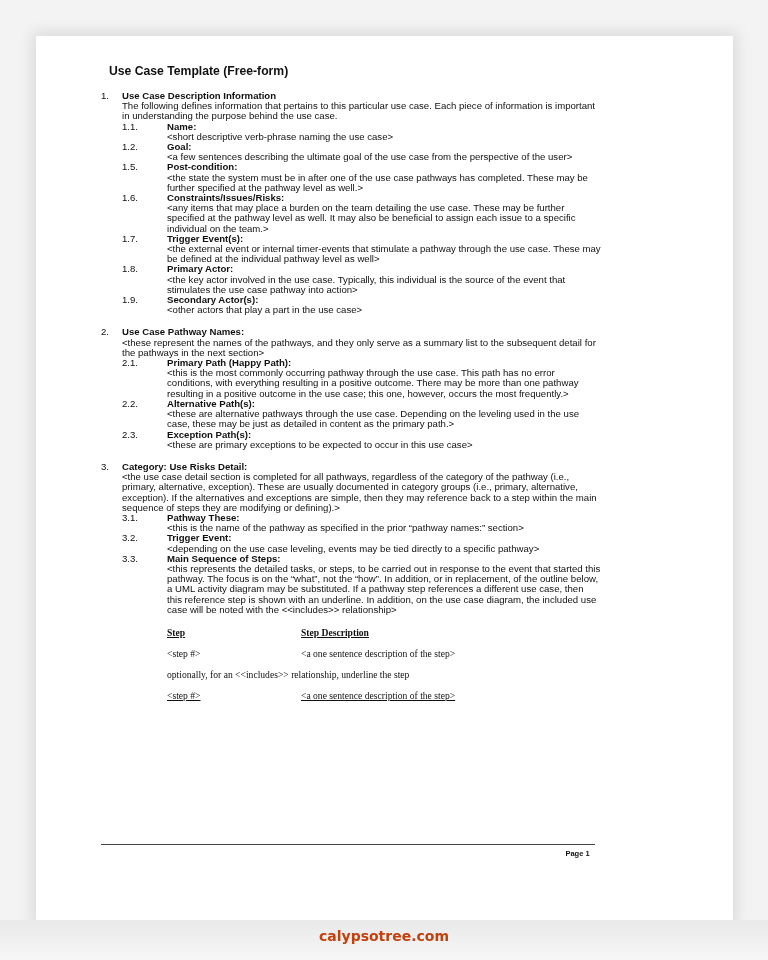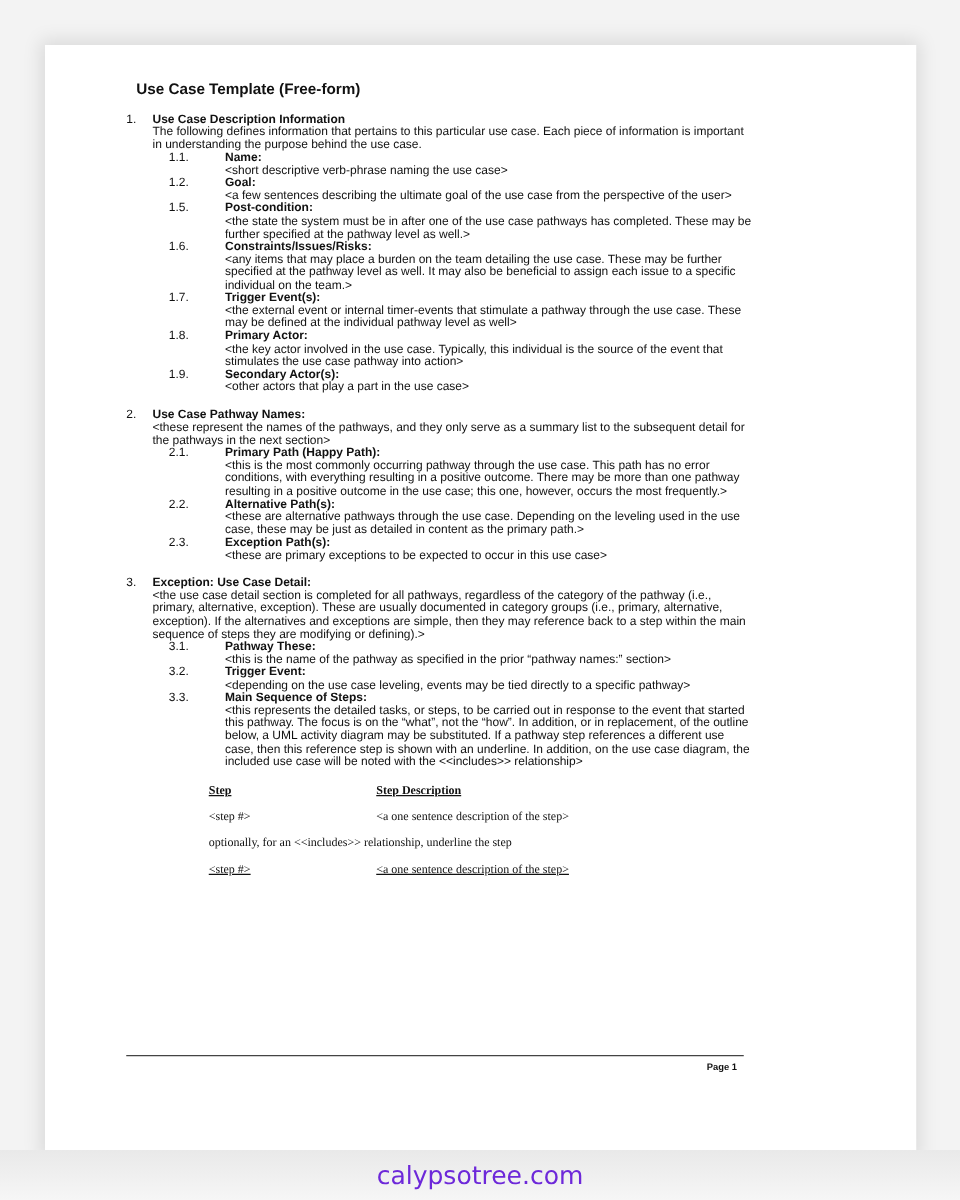--- a/index.html
+++ b/index.html
@@ -22,21 +22,21 @@
   }
   .title {
     text-align: left; font-weight: bold; font-size: 12.2px;
     margin: 0 0 13px 0; padding-left: 8px; line-height: 14px;
   }
   .sec { margin-bottom: 12px; }
   .sec-head { display: flex; }
   .sec-num { width: 21px; flex: none; }
   .sec-body { flex: 1; }
   .bold { font-weight: bold; }
-  .sub { display: flex; margin-left: 34px; }
+  .sub { display: flex; margin-left: 21px; }
   .sub-num { width: 45px; flex: none; }
   .sub-body { flex: 1; }
   .steps { margin-left: 66px; margin-top: 13px; }
   .steps-row { display: flex; height: 21px; align-items: flex-start; font-family: Liberation Serif, serif; }
   .steps-col1 { width: 134px; flex: none; }
   .u { text-decoration: underline; }
   .footer-line {
     position: absolute; left: 101px; top: 844px; width: 494px;
     border-top: 1px solid #444;
   }
@@ -44,21 +44,21 @@
     position: absolute; left: 560px; top: 849px; width: 35px;
     text-align: center; font-weight: bold; font-size: 7.5px;
   }
   .watermark-bar {
     position: absolute; left: 0; top: 920px; width: 768px; height: 40px;
     background: linear-gradient(#e9e9e9, #f6f6f6);
   }
   .watermark {
     position: absolute; left: 0; top: 928px; width: 768px;
     text-align: center; font-family: "DejaVu Sans", sans-serif;
-    font-weight: normal; font-size: 20px; color: #6d28d9;
+    font-weight: bold; font-size: 14px; color: #c2410c;
   }
 </style>
 </head>
 <body>
 
 <div class="page"></div>
 
 <div class="content">
   <div class="title">Use Case Template (Free-form)</div>
 
@@ -149,21 +149,21 @@
           <div class="bold">Exception Path(s):</div>
           <div>&lt;these are primary exceptions to be expected to occur in this use case&gt;</div>
         </div>
       </div>
   </div>
 
   <div class="sec">
     <div class="sec-head">
       <div class="sec-num">3.</div>
       <div class="sec-body">
-        <div class="bold">Exception: Use Case Detail:</div>
+        <div class="bold">Category: Use Risks Detail:</div>
         <div>&lt;the use case detail section is completed for all pathways, regardless of the category of the pathway (i.e., primary, alternative, exception). These are usually documented in category groups (i.e., primary, alternative, exception). If the alternatives and exceptions are simple, then they may reference back to a step within the main sequence of steps they are modifying or defining).&gt;</div>
       </div>
     </div>
     <div class="sub">
         <div class="sub-num">3.1.</div>
         <div class="sub-body">
           <div class="bold">Pathway These:</div>
           <div>&lt;this is the name of the pathway as specified in the prior “pathway names:” section&gt;</div>
         </div>
       </div>

